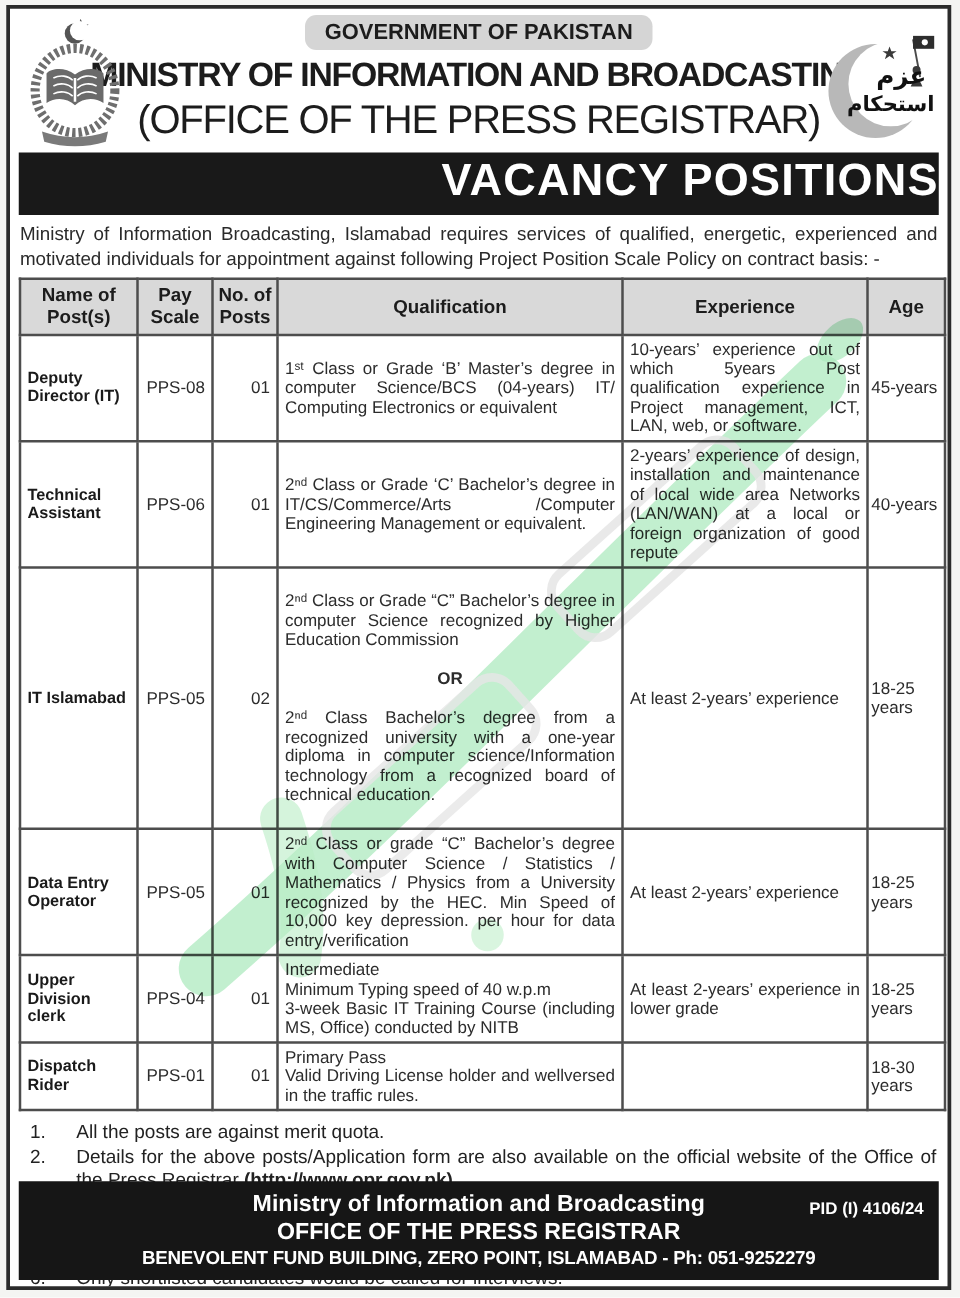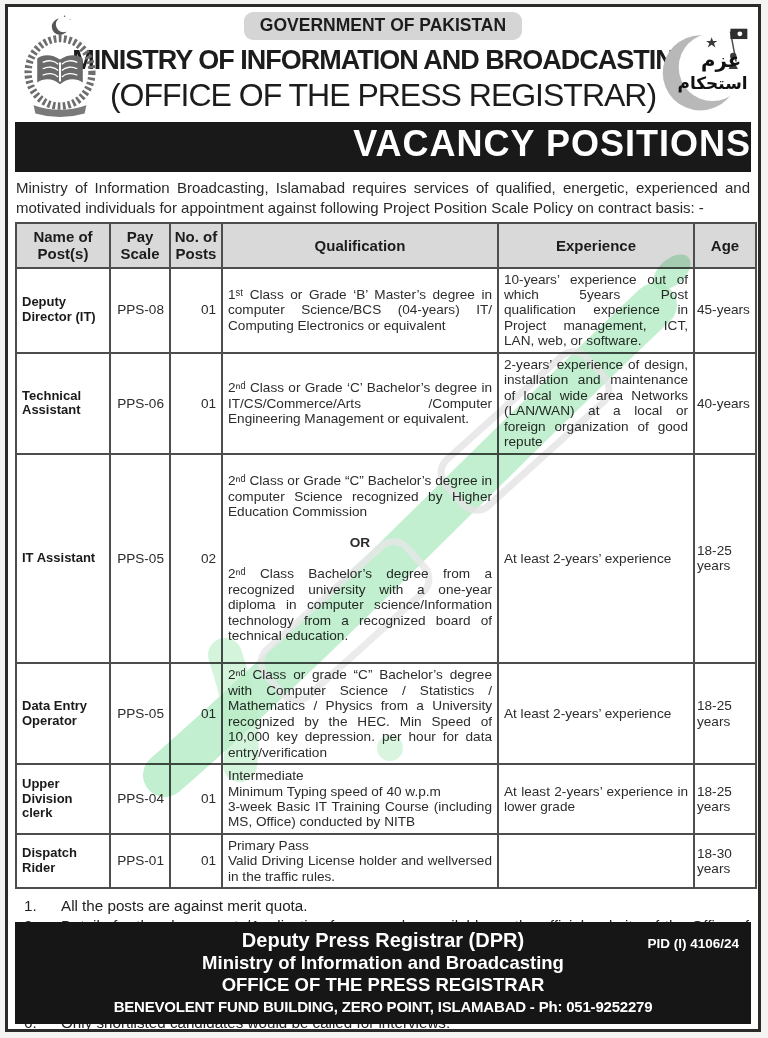--- a/index.html
+++ b/index.html
@@ -167,21 +167,21 @@
       </tr>
       <tr>
         <td class="post">Technical Assistant</td>
         <td class="c">PPS-06</td>
         <td class="c">01</td>
         <td class="qual">2ⁿᵈ Class or Grade ‘C’ Bachelor’s degree in IT/CS/Commerce/Arts /Computer Engineering Management or equivalent.</td>
         <td class="exp">2-years’ experience of design, installation and maintenance of local wide area Networks (LAN/WAN) at a local or foreign organization of good repute</td>
         <td class="age">40-years</td>
       </tr>
       <tr>
-        <td class="post">IT Assistant</td>
+        <td class="post">IT Islamabad</td>
         <td class="c">PPS-05</td>
         <td class="c">02</td>
         <td class="qual">
           <span class="blk">2ⁿᵈ Class or Grade “C” Bachelor’s degree in computer Science recognized by Higher Education Commission</span>
           <span class="or">OR</span>
           <span class="blk">2ⁿᵈ Class Bachelor’s degree from a recognized university with a one-year diploma in computer science/Information technology from a recognized board of technical education.</span>
         </td>
         <td class="exp">At least 2-years’ experience</td>
         <td class="age">18-25 years</td>
       </tr>
@@ -238,21 +238,20 @@
     </div>
     <div class="note">
       <span class="note-num">6.</span>
       <span class="note-body">Only shortlisted candidates would be called for interviews.</span>
     </div>
 
   </div>
 
   <div class="footer">
     <div class="pid">PID (I) 4106/24</div>
-    <div class="f1">Deputy Press Registrar (DPR)</div>
     <div class="f2">Ministry of Information and Broadcasting</div>
     <div class="f3">OFFICE OF THE PRESS REGISTRAR</div>
     <div class="f4">BENEVOLENT FUND BUILDING, ZERO POINT, ISLAMABAD - Ph: 051-9252279</div>
   </div>
 
 </div>
 
 <svg class="watermark" width="768" height="1038" viewBox="0 0 768 1038">
   <path d="M165 775 C 320 640, 470 480, 655 305" fill="none" stroke="#aeeabf" stroke-width="44" stroke-linecap="round" opacity="0.75"></path>
   <ellipse cx="672" cy="272" rx="22" ry="13" transform="rotate(-42 672 272)" fill="#aeeabf" opacity="0.75"></ellipse>

